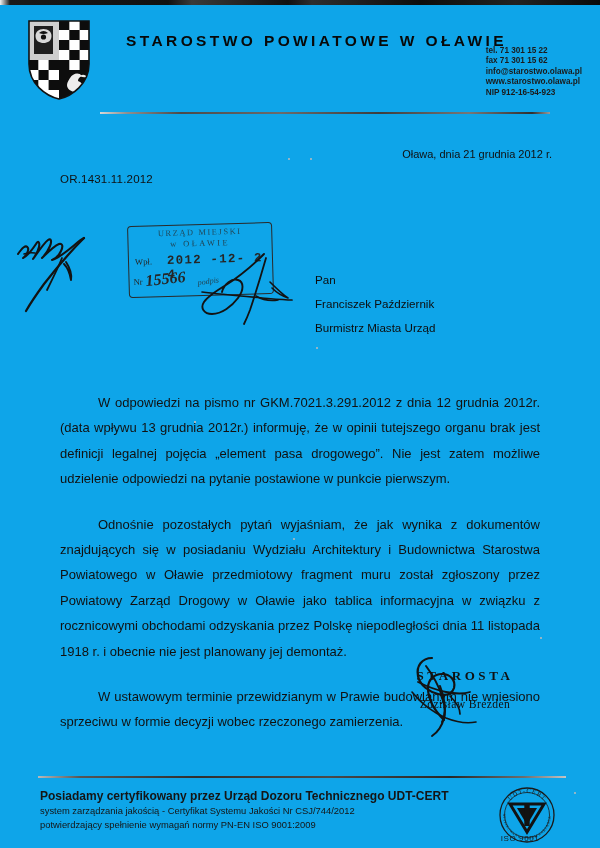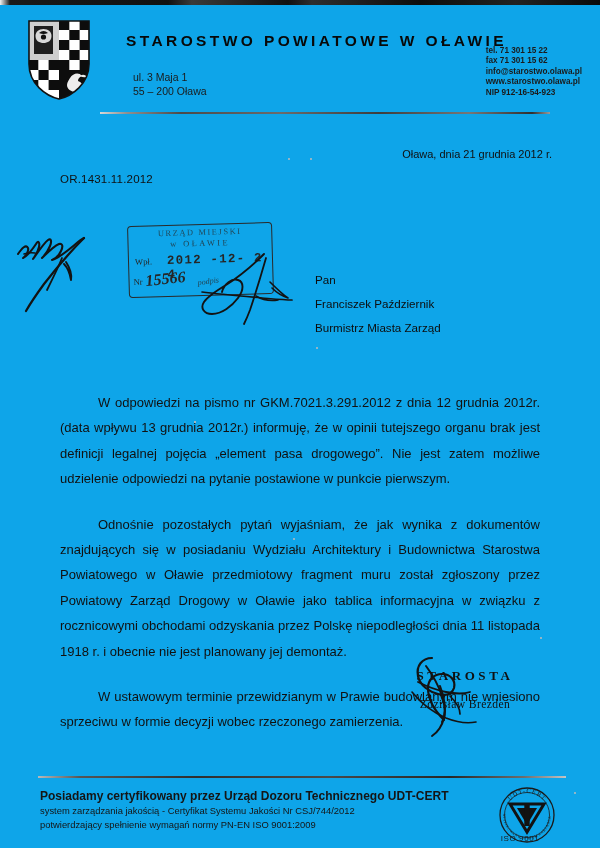--- a/index.html
+++ b/index.html
@@ -344,24 +344,20 @@
             <path d="M42 58 c3 -5 9 -6 12 -2 c-3 1 -4 3 -4 5 c3 1 5 3 5 6 c0 3 -3 5 -7 5 c-5 0 -9 -3 -9 -7 c0 -3 2 -5 3 -7 z"></path>
             <path d="M52 56 q4 -3 7 1 q-4 1 -7 -1 z"></path>
           </g>
         </g>
         <path d="M1 1 H61 V44 C61 64 44 76 31 79 C18 76 1 64 1 44 Z" fill="none" stroke="#111" stroke-width="1.6"></path>
       </svg>
     </div>
 
     <div class="org-title">STAROSTWO  POWIATOWE  W  OŁAWIE</div>
 
-    <div class="org-address">
-      <div>ul. 3 Maja 1</div>
-      <div>55 – 200 Oława</div>
-    </div>
 
     <div class="org-contact">
       <div>tel. 71 301 15 22</div>
       <div>fax 71 301 15 62</div>
       <div>info@starostwo.olawa.pl</div>
       <div>www.starostwo.olawa.pl</div>
       <div>NIP 912-16-54-923</div>
     </div>
   </div>
 
@@ -401,21 +397,21 @@
       <path d="M6 40 C22 42 44 44 66 46 C78 47 88 48 96 48" stroke-width="1.7"></path>
       <path d="M70 6 C66 20 60 40 54 58 C51 66 49 70 48 72" stroke-width="1.8"></path>
       <path d="M74 30 C80 36 86 42 92 46 C86 44 80 40 76 36" stroke-width="1.6"></path>
       <path d="M60 44 q10 6 22 4" stroke-width="1.5"></path>
     </svg>
   </div>
 
   <div class="addressee">
     <div>Pan</div>
     <div>Franciszek Październik</div>
-    <div>Burmistrz Miasta Zarząd</div>
+    <div>Burmistrz Miasta Urząd</div>
   </div>
 
   <div class="body-copy">
     <p>W odpowiedzi na pismo nr GKM.7021.3.291.2012 z dnia 12 grudnia 2012r. (data wpływu 13 grudnia 2012r.) informuję, że w opinii tutejszego organu brak jest definicji legalnej pojęcia „element pasa drogowego”. Nie jest zatem możliwe udzielenie odpowiedzi na pytanie postawione w punkcie pierwszym.</p>
     <p>Odnośnie pozostałych pytań wyjaśniam, że jak wynika z dokumentów znajdujących się w posiadaniu Wydziału Architektury i Budownictwa Starostwa Powiatowego w Oławie przedmiotowy fragment muru został zgłoszony przez Powiatowy Zarząd Drogowy w Oławie jako tablica informacyjna  w związku z rocznicowymi obchodami odzyskania przez Polskę niepodległości dnia 11 listopada 1918 r. i obecnie nie jest planowany jej demontaż.</p>
     <p>W ustawowym terminie przewidzianym w Prawie budowlanym nie wniesiono sprzeciwu w formie decyzji wobec rzeczonego zamierzenia.</p>
   </div>
 
   <div class="signature-block">
     <div class="sig-role">STAROSTA</div>

